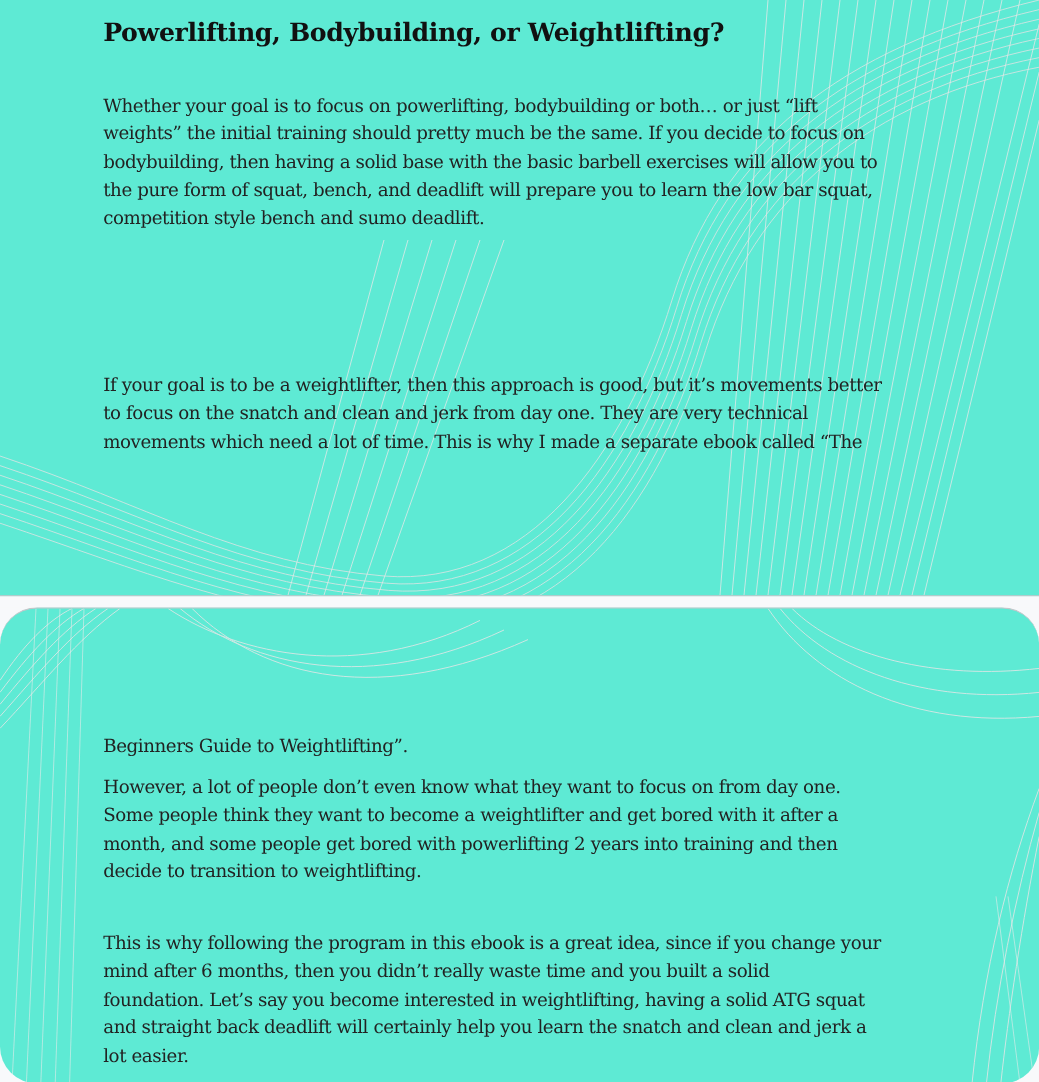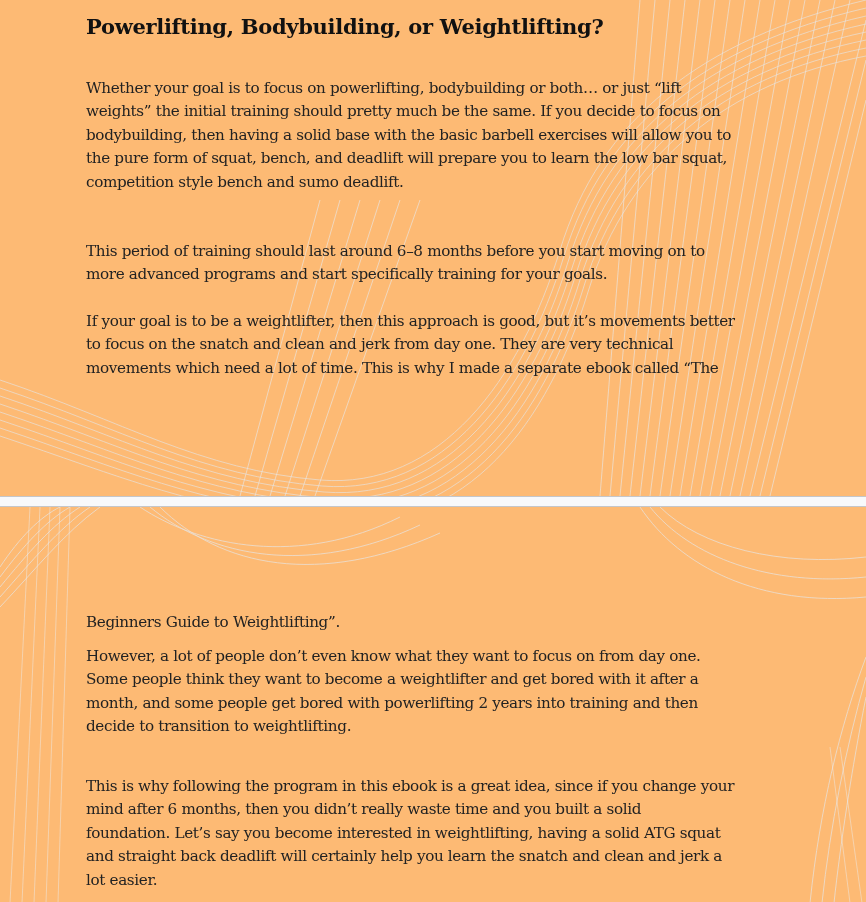--- a/index.html
+++ b/index.html
@@ -12,32 +12,33 @@
       overflow: hidden;
       background: #f8f9fb;
       position: relative;
       font-family: "DejaVu Serif", "Liberation Serif", serif;
       color: #1f1f1f;
     }
     .page {
       position: absolute;
       left: 0;
       width: 866px;
-      background: #fdba74;
+      background: #5eead4;
       overflow: hidden;
     }
     .page-top {
       top: 0;
       height: 496px;
       border-bottom: 1px solid #c4c6ca;
     }
     .page-bottom {
       top: 506px;
       height: 396px;
       border-top: 1px solid #c4c6ca;
+      border-radius: 31px;
     }
     .bg {
       position: absolute;
       left: 0; top: 0;
       width: 866px;
       height: 100%;
       pointer-events: none;
     }
     .heading {
       position: absolute;
@@ -121,24 +122,20 @@
   <h1 class="heading">Powerlifting, Bodybuilding, or Weightlifting?</h1>
 
   <p class="para" style="top:77px;">
     <span class="line">Whether your goal is to focus on powerlifting, bodybuilding or both… or just “lift</span>
     <span class="line">weights” the initial training should pretty much be the same. If you decide to focus on</span>
     <span class="line">bodybuilding, then having a solid base with the basic barbell exercises will allow you to</span>
     <span class="line">the pure form of squat, bench, and deadlift will prepare you to learn the low bar squat,</span>
     <span class="line">competition style bench and sumo deadlift.</span>
   </p>
 
-  <p class="para" style="top:240px;">
-    <span class="line">This period of training should last around 6–8 months before you start moving on to</span>
-    <span class="line">more advanced programs and start specifically training for your goals.</span>
-  </p>
 
   <p class="para" style="top:310px;">
     <span class="line">If your goal is to be a weightlifter, then this approach is good, but it’s movements better</span>
     <span class="line">to focus on the snatch and clean and jerk from day one. They are very technical</span>
     <span class="line">movements which need a lot of time. This is why I made a separate ebook called “The</span>
   </p>
 </div>
 
 <div class="divider-gap"></div>
 

